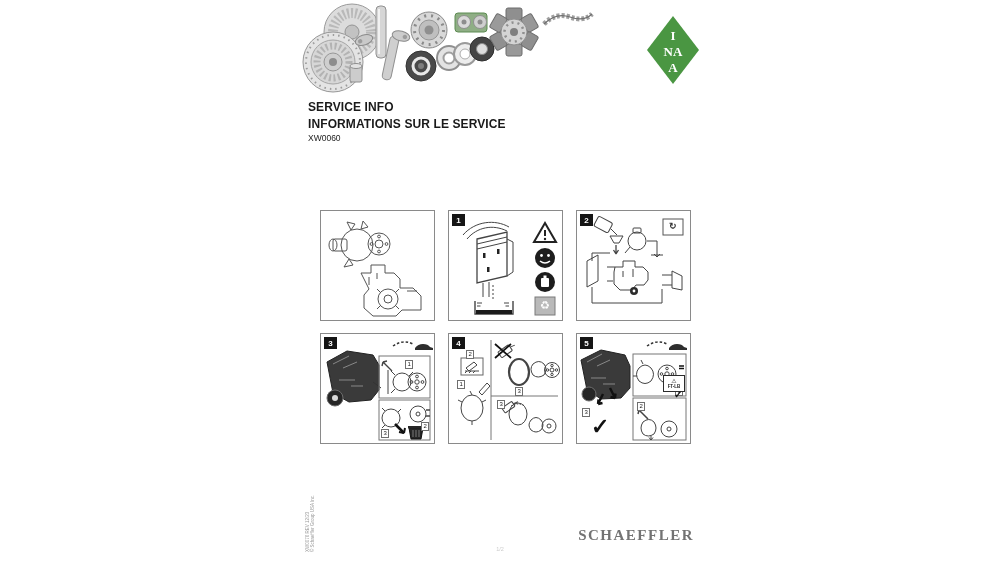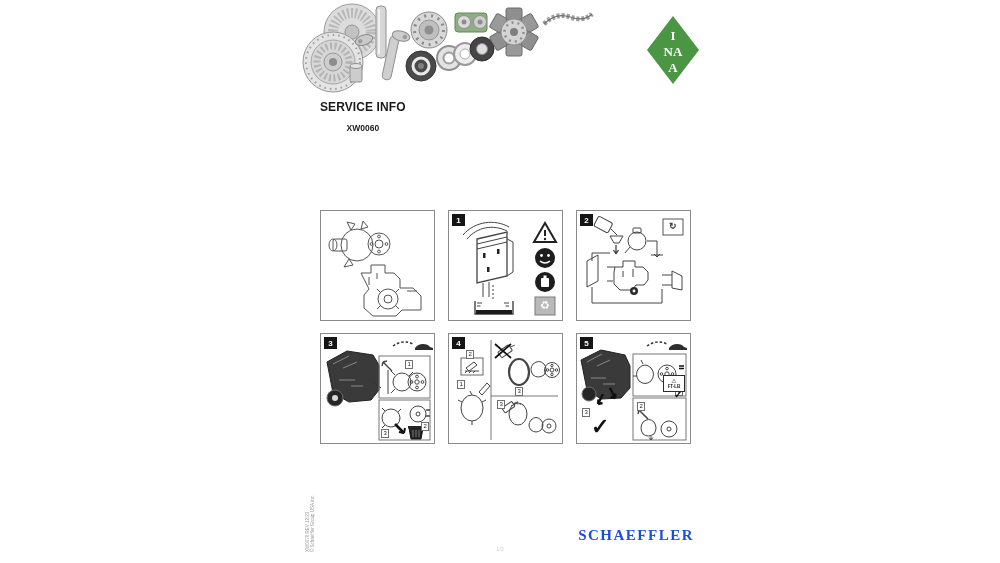--- a/index.html
+++ b/index.html
@@ -7,23 +7,23 @@
        font-family:"Liberation Sans",sans-serif;color:#1a1a1a;}
   .page{position:absolute;left:300px;top:0;width:400px;height:563px;background:#fff;}
 
   
   .collage{position:absolute;left:0;top:0;width:296px;height:94px;}
 
   
   .ina-logo{position:absolute;left:347px;top:16px;width:52px;height:68px;}
 
   
-  .titles{position:absolute;left:20px;top:99px;text-align:center;}
+  .titles{position:absolute;left:8px;top:99px;}
   .titles .t{font-weight:bold;font-size:12px;line-height:17px;letter-spacing:.1px;}
-  .doc-code{margin-top:7px;font-weight:bold;font-size:8.5px;color:#222;}
+  .doc-code{font-weight:normal;font-size:8.5px;color:#222;}
 
   
   .panel-grid{position:absolute;left:20px;top:210px;display:grid;
               grid-template-columns:repeat(3,115px);grid-auto-rows:111px;
               column-gap:13px;row-gap:12px;}
   .panel{position:relative;border:1px solid #8a8a8a;background:#fff;box-sizing:border-box;}
   .num-tab{position:absolute;left:3px;top:3px;width:13px;height:12px;background:#151515;
            color:#fff;font-size:8px;font-weight:bold;display:flex;align-items:center;
            justify-content:center;z-index:3;}
   .badge{position:absolute;font-size:6px;line-height:7px;border:1px solid #6f6f6f;
@@ -32,21 +32,21 @@
   .panel svg{position:absolute;left:0;top:0;}
 
   
   .torque-box{position:absolute;right:5px;top:41px;width:20px;height:15px;border:1.5px solid #2b2b2b;
               display:flex;flex-direction:column;align-items:center;justify-content:center;z-index:3;background:#fff;}
   .torque-box .w{font-size:6px;line-height:6px;}
   .torque-box .lbl{font-size:4.5px;font-weight:bold;line-height:5px;letter-spacing:0;}
 
   
   .schaeffler{position:absolute;right:6px;top:527px;font-family:"Liberation Serif",serif;
-              font-weight:bold;font-size:15px;letter-spacing:1.5px;color:#1d4ed8;}
+              font-weight:bold;font-size:15px;letter-spacing:1.5px;color:#737373;}
   .side-note{position:absolute;left:5px;top:552px;transform:rotate(-90deg);transform-origin:0 0;
              width:64px;color:#9a9a9a;font-size:4.5px;line-height:5px;white-space:nowrap;}
   .page-indicator{position:absolute;left:50%;transform:translateX(-50%);top:546px;
                   color:#cccccc;font-size:5.5px;}
   .check{font-weight:bold;color:#111;}
 </style>
 </head>
 <body>
 
 <div class="page">
@@ -134,20 +134,21 @@
 
   <svg class="ina-logo" viewBox="0 0 52 68">
     <polygon points="26,0 52,34 26,68 0,34" fill="#4a9642"></polygon>
     <text x="26" y="24" text-anchor="middle" fill="#fff" font-family="Liberation Serif,serif" font-weight="bold" font-size="13">I</text>
     <text x="26" y="40" text-anchor="middle" fill="#fff" font-family="Liberation Serif,serif" font-weight="bold" font-size="13">NA</text>
     <text x="26" y="56" text-anchor="middle" fill="#fff" font-family="Liberation Serif,serif" font-weight="bold" font-size="13">A</text>
   </svg>
 
   <div class="titles">
     <div class="t">SERVICE INFO</div>
+    <div class="t">INFORMATIONS SUR LE SERVICE</div>
     <div class="doc-code">XW0060</div>
   </div>
 
   <div class="panel-grid">
 
     <div class="panel">
       <svg width="113" height="109" viewBox="0 0 113 109">
         <g fill="none" stroke="#555" stroke-width="1">
 
           <circle cx="36" cy="34" r="16"></circle>

